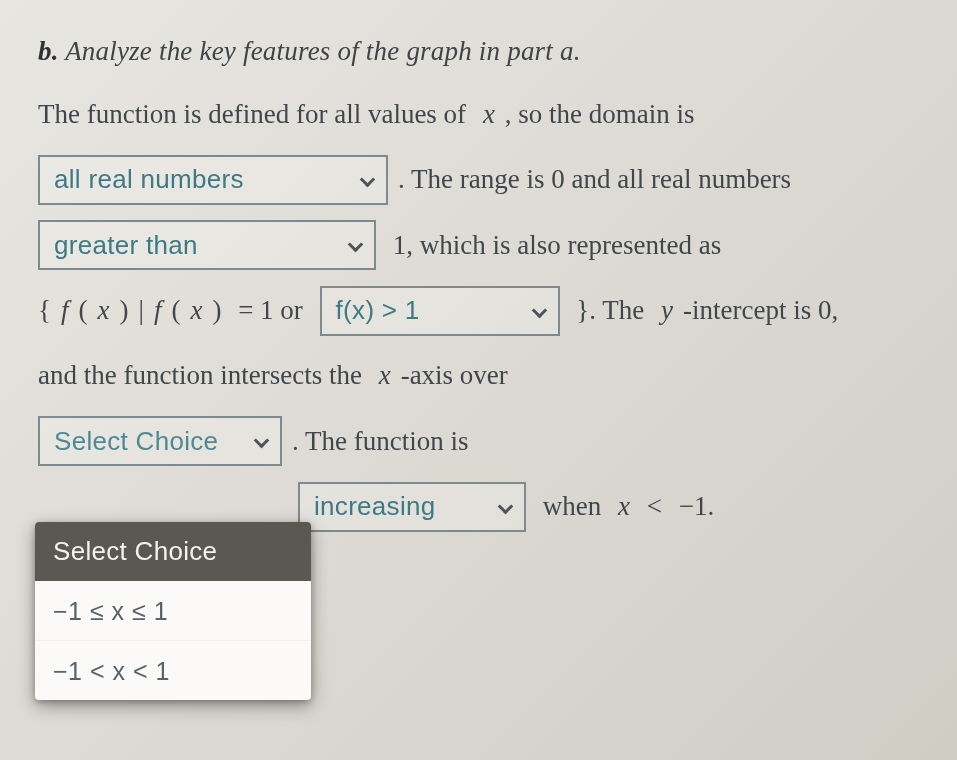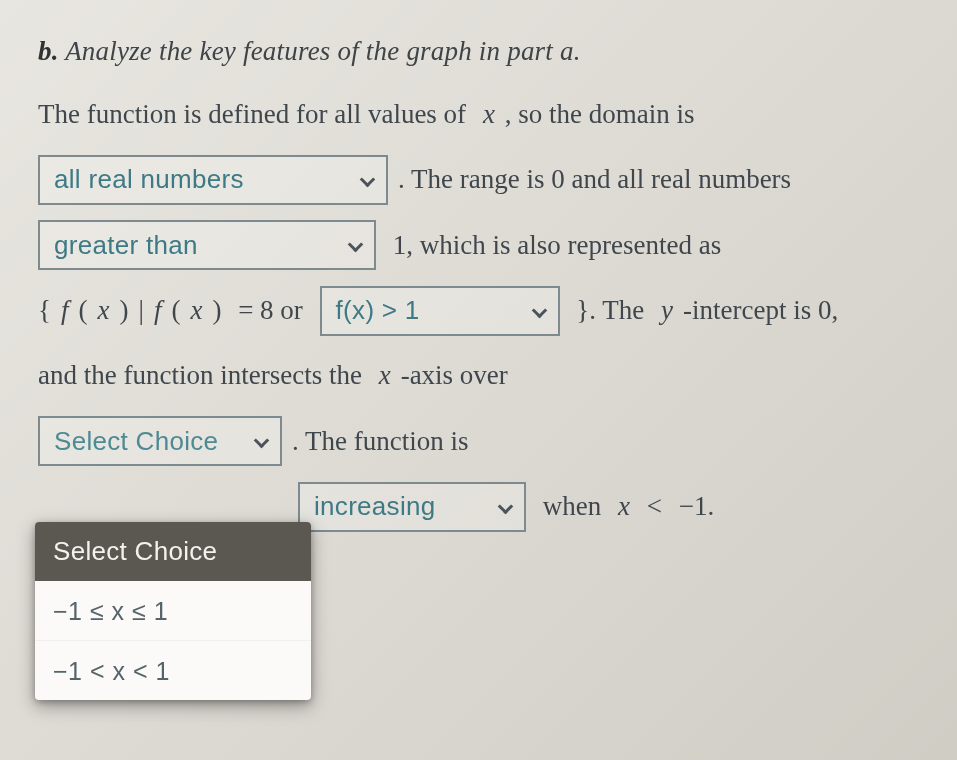--- a/index.html
+++ b/index.html
@@ -147,21 +147,21 @@
       <span class="seg">{</span>
         <span class="seg fn">f</span>
         <span class="seg">(</span>
         <span class="seg fn">x</span>
         <span class="seg">)</span>
         <span class="seg">|</span>
         <span class="seg fn">f</span>
         <span class="seg">(</span>
         <span class="seg fn">x</span>
         <span class="seg">)</span>
-        <span class="seg"> = 8 or </span>
+        <span class="seg"> = 1 or </span>
       <span class="dropdown dd-w3">
         <span class="dd-label">f(x) &gt; 1</span>
         <span class="chev"></span>
       </span>
       <span class="seg"> }. The </span>
         <span class="seg mathit yint">y</span>
         <span class="seg">-intercept is 0,</span>
     </div>
 
     <div class="row">

